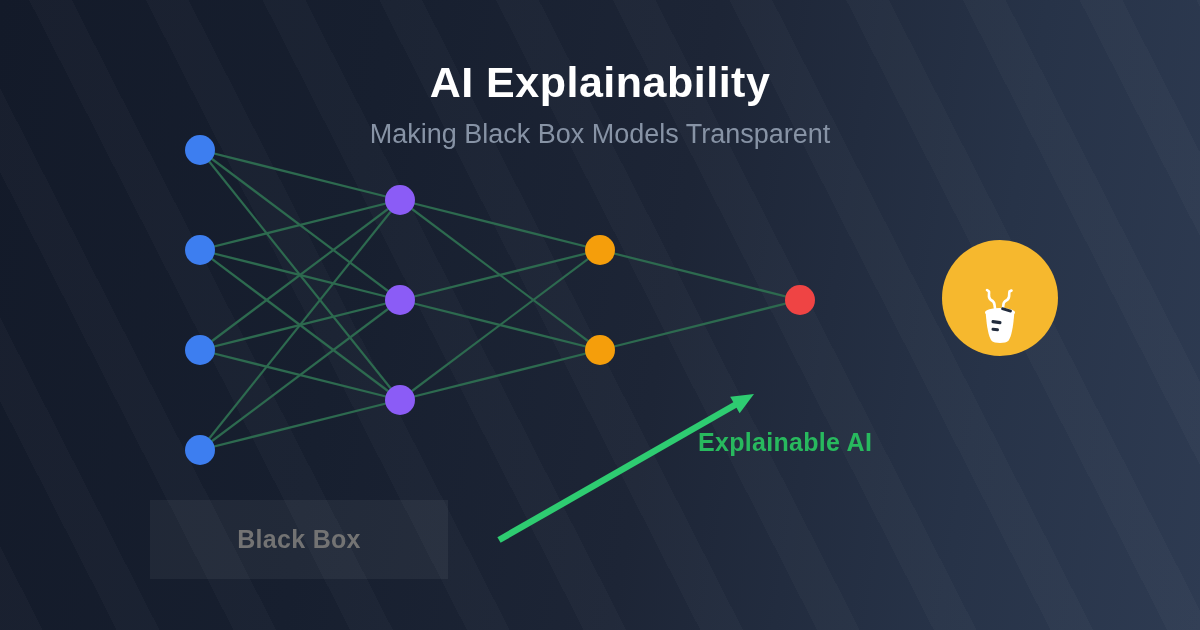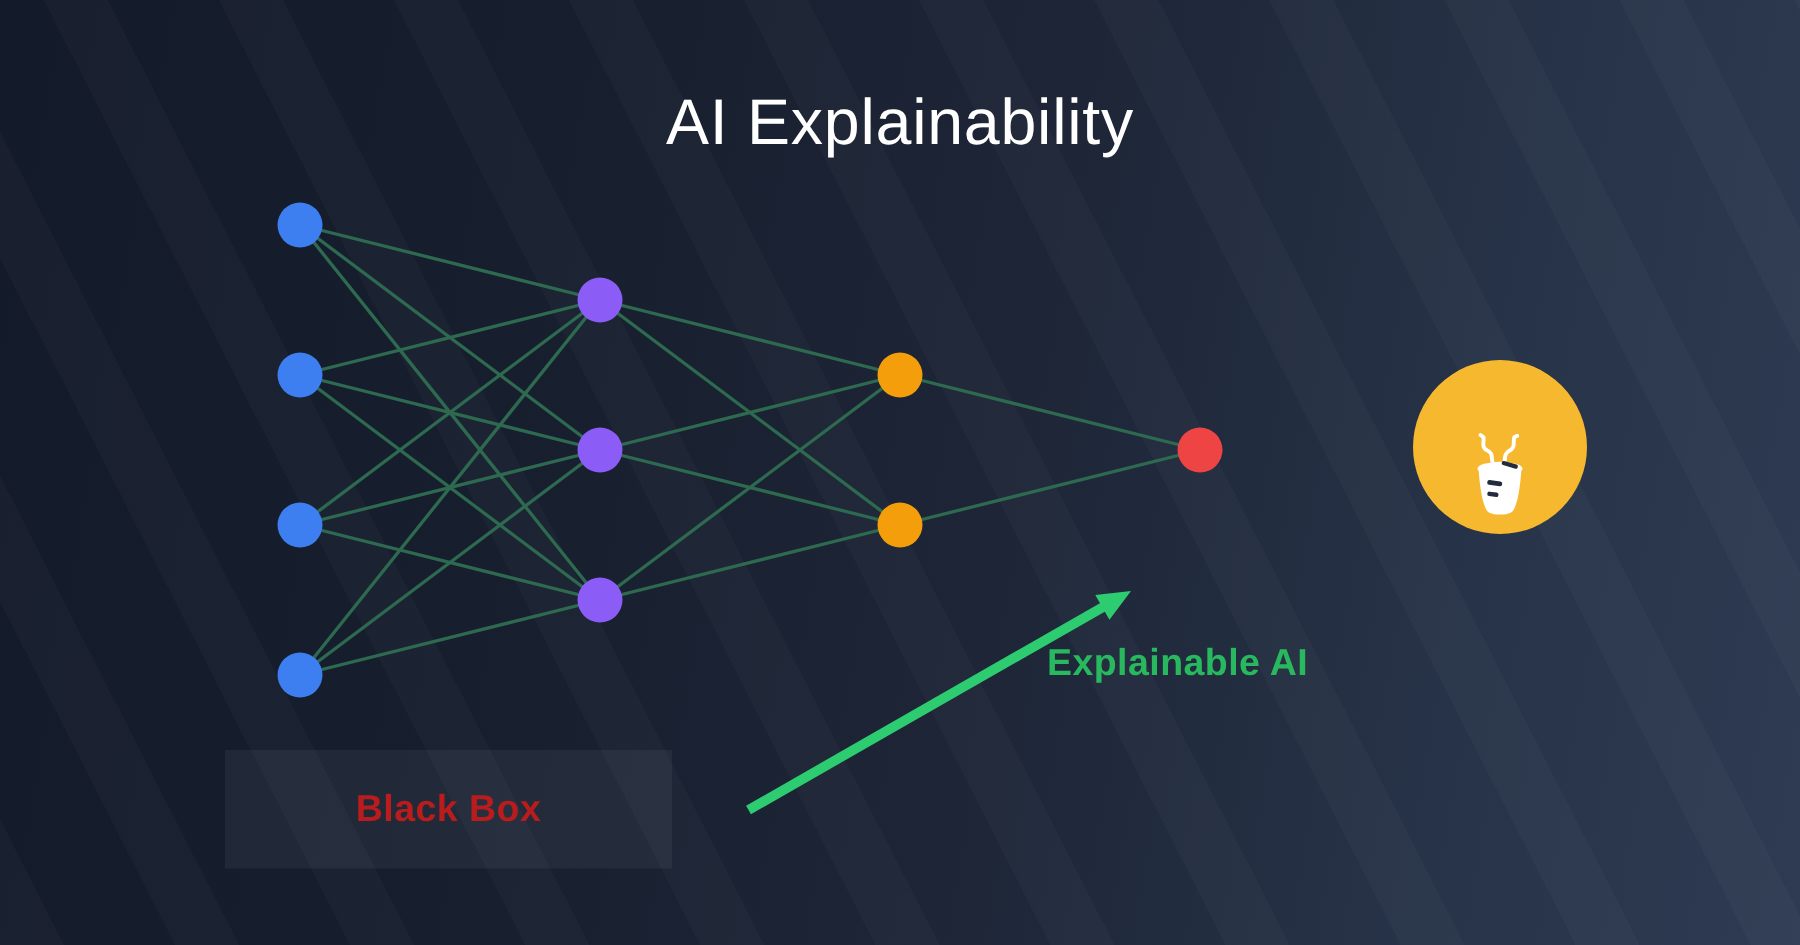--- a/index.html
+++ b/index.html
@@ -15,49 +15,50 @@
   .streaks{
     position:absolute;inset:0;
     background:repeating-linear-gradient(63deg,
       rgba(255,255,255,0.022) 0px, rgba(255,255,255,0.022) 38px,
       rgba(255,255,255,0) 38px, rgba(255,255,255,0) 104px);
   }
   .header{
     position:absolute;top:58px;left:0;width:1200px;text-align:center;
   }
   .title{
-    font-size:43px;font-weight:400;color:#ffffff;letter-spacing:0.5px;
+    font-size:43px;font-weight:700;color:#ffffff;letter-spacing:0.5px;
     margin:0 0 12px 0;
   }
   .subtitle{
     font-size:27px;font-weight:400;color:#8793a5;margin:0;
   }
   svg#diagram{position:absolute;inset:0;}
   .black-box{
     position:absolute;left:150px;top:500px;width:298px;height:79px;
     background:rgba(255,255,255,0.05);
     display:flex;align-items:center;justify-content:center;
   }
   .black-box span{
-    font-size:25px;font-weight:700;color:#b91c1c;letter-spacing:0.3px;
+    font-size:25px;font-weight:700;color:#737373;letter-spacing:0.3px;
   }
   .xai-label{
     position:absolute;left:698px;top:428px;width:304px;text-align:left;
     font-size:25px;font-weight:700;letter-spacing:0.3px;
   }
 </style>
 </head>
 <body>
 
 <div class="canvas">
   <div class="streaks"></div>
 </div>
 
 <div class="header">
   <h1 class="title" style="color: rgb(255, 255, 255);">AI Explainability</h1>
+  <div class="subtitle" style="color: rgb(135, 147, 165);">Making Black Box Models Transparent</div>
 </div>
 
 <svg id="diagram" width="1200" height="630" viewBox="0 0 1200 630">
   <g id="edges">
       <line x1="200" y1="150" x2="400" y2="200" stroke="#2d6a4f" stroke-width="2.2"></line>
       <line x1="200" y1="150" x2="400" y2="300" stroke="#2d6a4f" stroke-width="2.2"></line>
       <line x1="200" y1="150" x2="400" y2="400" stroke="#2d6a4f" stroke-width="2.2"></line>
       <line x1="200" y1="250" x2="400" y2="200" stroke="#2d6a4f" stroke-width="2.2"></line>
       <line x1="200" y1="250" x2="400" y2="300" stroke="#2d6a4f" stroke-width="2.2"></line>
       <line x1="200" y1="250" x2="400" y2="400" stroke="#2d6a4f" stroke-width="2.2"></line>

